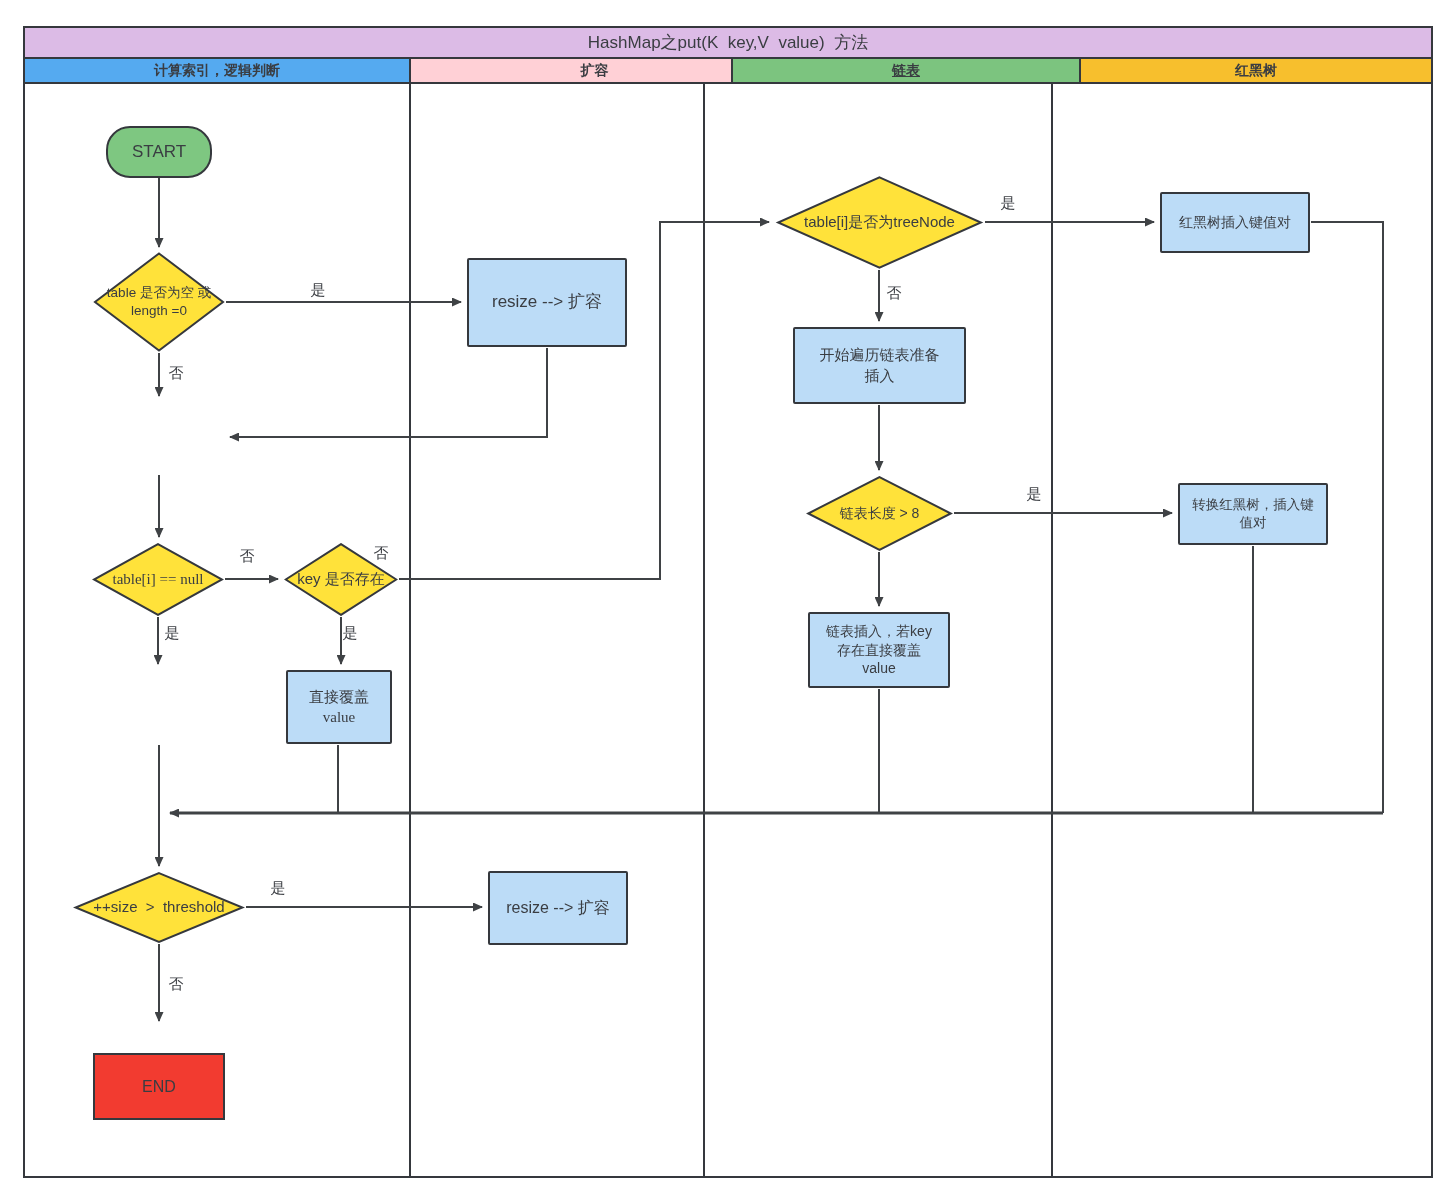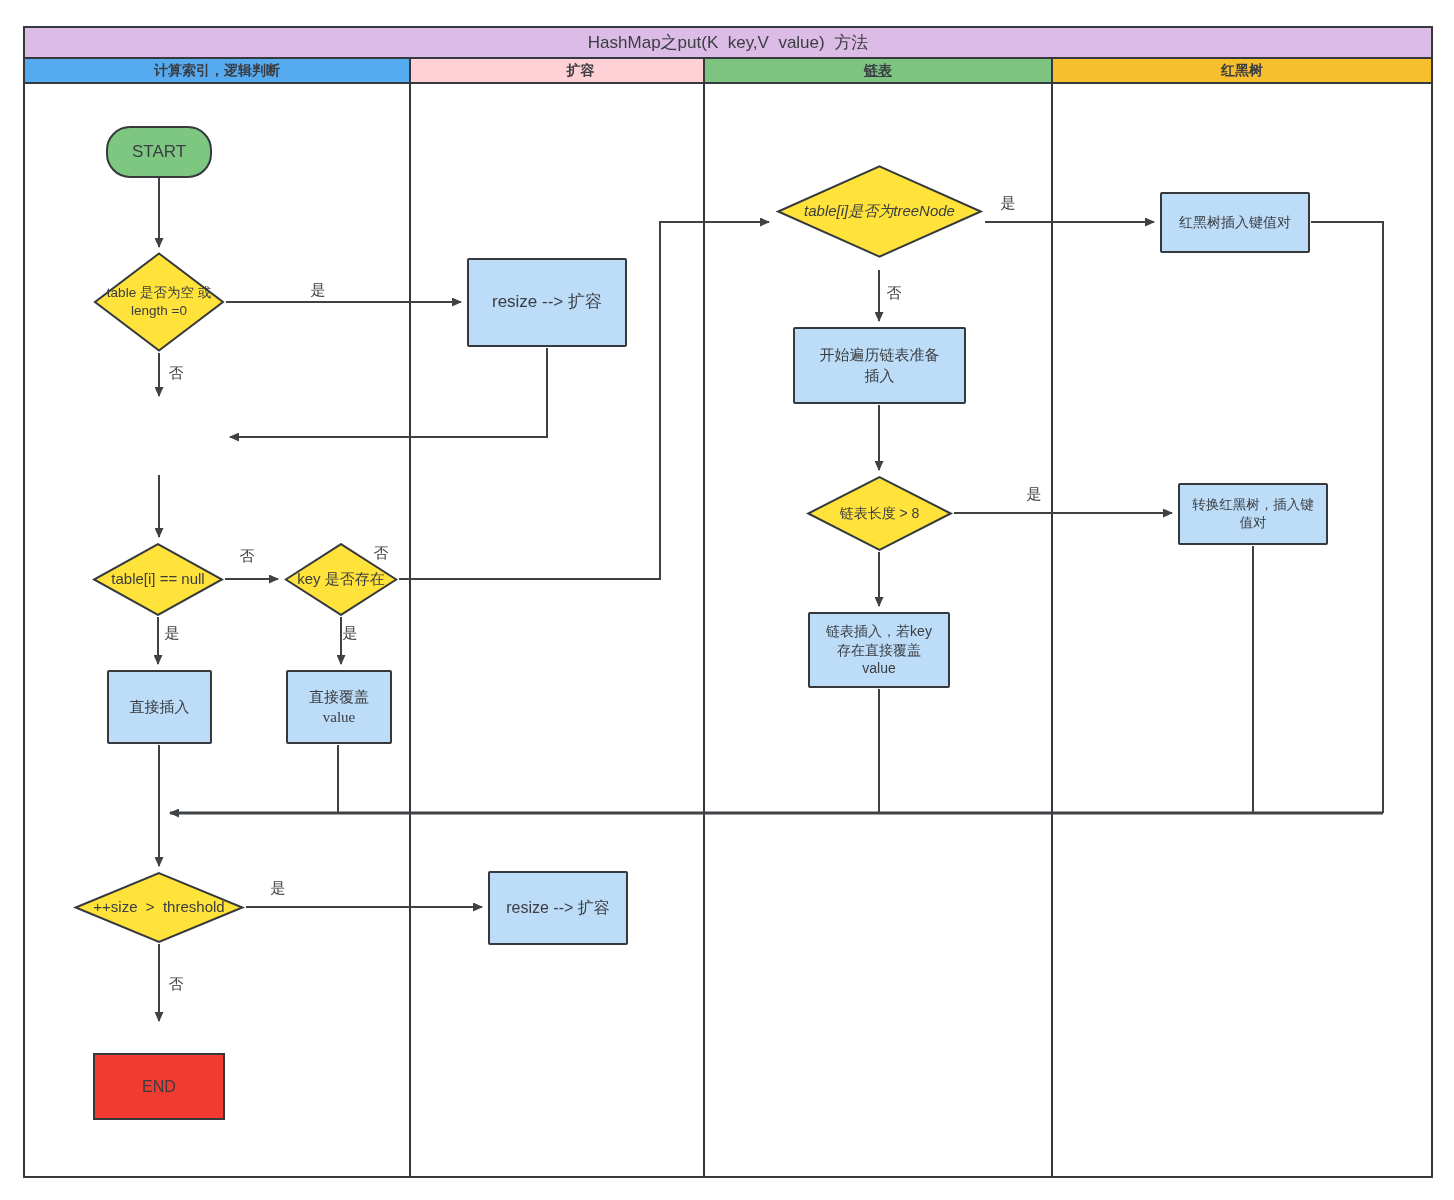--- a/index.html
+++ b/index.html
@@ -25,21 +25,21 @@
     border-bottom:2px solid var(--border); box-sizing:border-box;
     display:flex; align-items:center; justify-content:center;
     font-size:17px; white-space:pre;
   }
   .lane-headers{ flex:0 0 25px; height:25px; display:flex; border-bottom:2px solid var(--border); box-sizing:border-box;}
   .lane-header{
     display:flex; align-items:center; justify-content:center;
     font-size:14px; font-weight:bold; box-sizing:border-box;
   }
   .lane-header.l1{width:386px; background:var(--lane1); border-right:2px solid var(--border);}
-  .lane-header.l2{width:294px; background:var(--lane2); border-right:2px solid var(--border);padding-left:47px;}
+  .lane-header.l2{width:322px; background:var(--lane2); border-right:2px solid var(--border);padding-left:47px;}
   .lane-header.l3{width:348px; background:var(--lane3); border-right:2px solid var(--border);text-decoration:underline;}
   .lane-header.l4{flex:1; background:var(--lane4);}
   .lane-body{flex:1; display:flex;}
   .lane-col{box-sizing:border-box;}
   .lane-col.l1{width:386px; border-right:2px solid var(--border);}
   .lane-col.l2{width:294px; border-right:2px solid var(--border);}
   .lane-col.l3{width:348px; border-right:2px solid var(--border);}
   .lane-col.l4{flex:1;}
 
   
@@ -62,25 +62,25 @@
   .diamond > svg{position:absolute; left:0; top:0; width:100%; height:100%;}
   .diamond polygon{fill:var(--yellow); stroke:var(--border); stroke-width:2;}
   .diamond .node-text{position:relative; z-index:1; font-size:14px;}
   .small-text .node-text, .small-text{font-size:13.5px;}
   .ws-pre{white-space:pre;}
 
   #node-start   {left:106px; top:126px; width:106px; height:52px;}
   #node-d1      {left:93px;  top:252px; width:132px; height:100px;}
   #node-resize1 {left:467px; top:258px; width:160px; height:89px;}
   #node-hash    {left:95px;  top:402px; width:129px; height:72px;}
-  #node-d2      {left:92px;  top:543px; width:132px; height:73px;}
+  #node-d2      {left:92px;  top:543px; width:132px; height:73px;font-family:Liberation Serif, serif;}
   #node-d3      {left:284px; top:543px; width:114px; height:73px;}
   #node-insert  {left:107px; top:670px; width:105px; height:74px; font-size:15px;}
   #node-overwrite{left:286px; top:670px; width:106px; height:74px; font-size:15px;font-family:Liberation Serif, serif;}
-  #node-d4      {left:775px; top:165px; width:209px; height:93px;font-style:italic;}
+  #node-d4      {left:775px; top:176px; width:209px; height:93px;}
   #node-rbt     {left:1160px; top:192px; width:150px; height:61px;}
   #node-traverse{left:793px; top:327px; width:173px; height:77px; font-size:15px;}
   #node-d6      {left:806px; top:476px; width:147px; height:75px;}
   #node-convert {left:1178px; top:483px; width:150px; height:62px;}
   #node-listins {left:808px; top:612px; width:142px; height:76px;}
   #node-d5      {left:73px;  top:872px; width:172px; height:71px;}
   #node-resize2 {left:488px; top:871px; width:140px; height:74px; font-size:16px;}
   #node-end     {left:93px;  top:1027px; width:132px; height:67px;margin-top:26px;}
 
   
@@ -183,23 +183,20 @@
     <span class="node-text" style="font-size:15px">table[i] == null</span>
   </div>
 
   <div class="node diamond" id="node-d3">
     <svg viewBox="0 0 100 100" preserveAspectRatio="none">
         <polygon points="50,1.5 98.5,50 50,98.5 1.5,50" vector-effect="non-scaling-stroke"></polygon>
       </svg>
     <span class="node-text" style="font-size:15px">key 是否存在</span>
   </div>
 
-  <div class="node rect" id="node-insert">
-    <span class="node-text">直接插入</span>
-  </div>
 
   <div class="node rect" id="node-overwrite">
     <span class="node-text">直接覆盖
 value</span>
   </div>
 
   <div class="node diamond" id="node-d4">
     <svg viewBox="0 0 100 100" preserveAspectRatio="none">
         <polygon points="50,1.5 98.5,50 50,98.5 1.5,50" vector-effect="non-scaling-stroke"></polygon>
       </svg>

